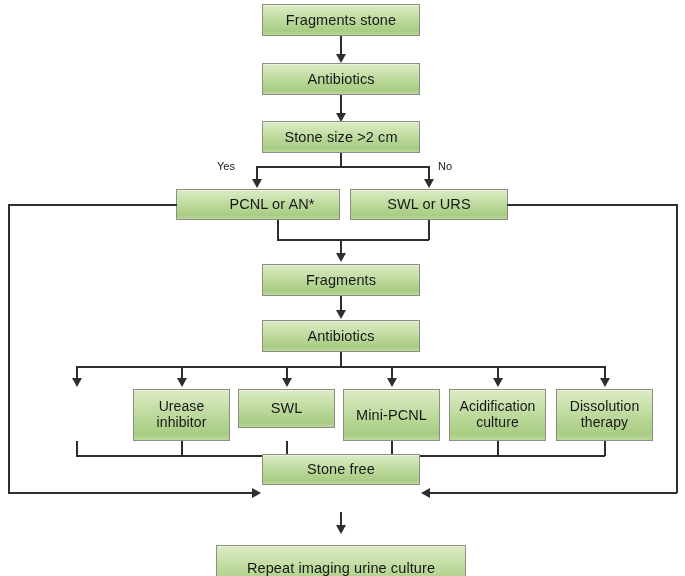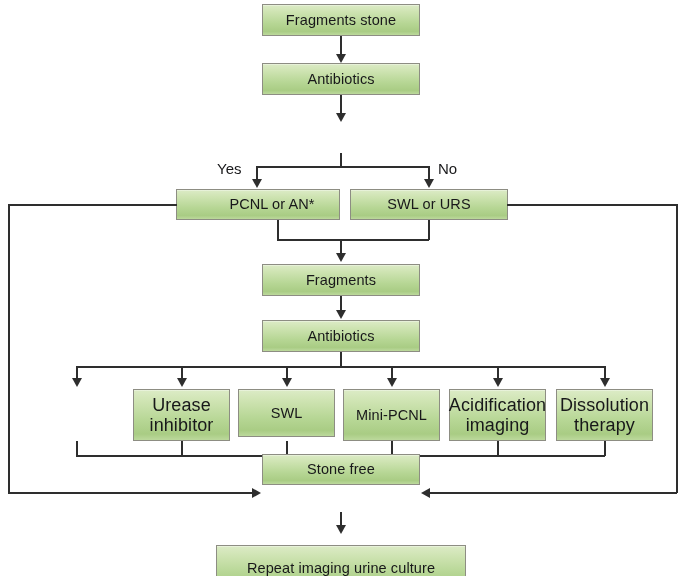--- a/index.html
+++ b/index.html
@@ -24,21 +24,21 @@
     align-items:center;
     justify-content:center;
     text-align:center;
     color:#18181a;
     font-size:14.5px;
     line-height:1.12;
     letter-spacing:0.1px;
     white-space:pre-line;
     box-shadow:0 1px 0 rgba(255,255,255,.35) inset;
   }
-  .node.two-line{font-size:18px;}
+  .node.two-line{font-size:14px;}
   
   .ln{position:absolute;background:#2e2e2e;}
   .ln.v{width:1.6px;}
   .ln.h{height:1.6px;}
   .arrow-d{
     position:absolute;
     width:0;height:0;
     border-left:5px solid transparent;
     border-right:5px solid transparent;
     border-top:9px solid #2e2e2e;
@@ -52,40 +52,41 @@
   }
   .arrow-l{
     position:absolute;
     width:0;height:0;
     border-top:5px solid transparent;
     border-bottom:5px solid transparent;
     border-right:9px solid #2e2e2e;
   }
   .edge-label{
     position:absolute;
-    font-size:15px;
+    font-size:11px;
     color:#18181a;
     white-space:nowrap;
   }
 </style>
 </head>
 <body>
 
 <div id="canvas">
 
   <div class="node" style="left:262px;top:4px;width:158px;height:32px;">Fragments stone</div>
 
   <div class="ln v" style="left:340px;top:36px;height:21px;"></div>
   <div class="arrow-d" style="left:336px;top:54px;"></div>
 
   <div class="node" style="left:262px;top:63px;width:158px;height:32px;">Antibiotics</div>
 
   <div class="ln v" style="left:340px;top:95px;height:21px;"></div>
   <div class="arrow-d" style="left:336px;top:113px;"></div>
 
+  <div class="node" style="left:262px;top:121px;width:158px;height:32px;">Stone size &gt;2 cm</div>
 
   <div class="ln v" style="left:340px;top:153px;height:14px;"></div>
   <div class="ln h" style="left:256px;top:166px;width:173px;"></div>
   <div class="ln v" style="left:256px;top:166px;height:16px;"></div>
   <div class="arrow-d" style="left:252px;top:179px;"></div>
   <div class="ln v" style="left:428px;top:166px;height:16px;"></div>
   <div class="arrow-d" style="left:424px;top:179px;"></div>
 
   <div class="edge-label" style="left:217px;top:160px;">Yes</div>
   <div class="edge-label" style="left:438px;top:160px;">No</div>
@@ -132,24 +133,24 @@
   <div class="arrow-d" style="left:387px;top:378px;"></div>
 
   <div class="ln v" style="left:497px;top:366px;height:14px;"></div>
   <div class="arrow-d" style="left:493px;top:378px;"></div>
 
   <div class="ln v" style="left:604px;top:366px;height:14px;"></div>
   <div class="arrow-d" style="left:600px;top:378px;"></div>
 
   <div class="node two-line" style="left:133px;top:389px;width:97px;height:52px;">Urease
 inhibitor</div>
-  <div class="node" style="left:238px;top:389px;width:97px;height:48px;">SWL</div>
+  <div class="node" style="left:238px;top:389px;width:97px;height:39px;">SWL</div>
   <div class="node" style="left:343px;top:389px;width:97px;height:52px;">Mini-PCNL</div>
   <div class="node two-line" style="left:449px;top:389px;width:97px;height:52px;">Acidification
-imaging</div>
+culture</div>
   <div class="node two-line" style="left:556px;top:389px;width:97px;height:52px;">Dissolution
 therapy</div>
 
   <div class="ln v" style="left:76px;top:441px;height:15px;"></div>
   <div class="ln v" style="left:181px;top:441px;height:15px;"></div>
   <div class="ln v" style="left:286px;top:441px;height:15px;"></div>
   <div class="ln v" style="left:391px;top:441px;height:15px;"></div>
   <div class="ln v" style="left:497px;top:441px;height:15px;"></div>
   <div class="ln v" style="left:604px;top:441px;height:15px;"></div>
 

